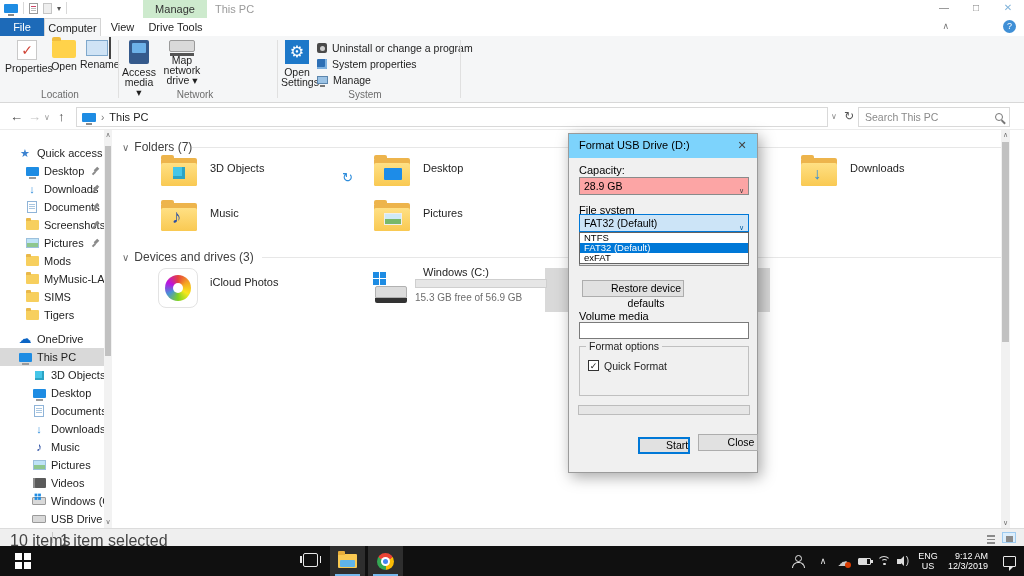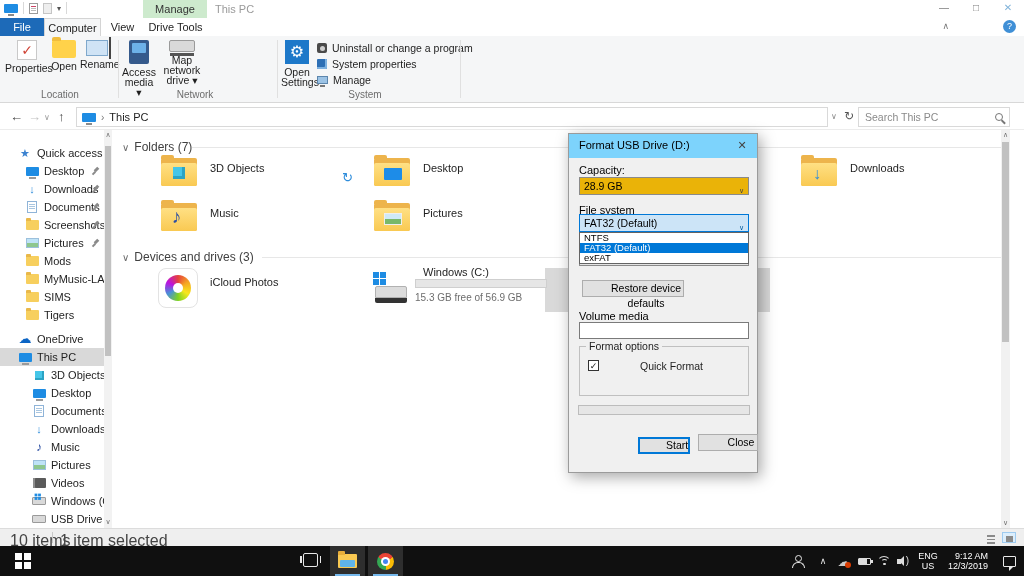--- a/index.html
+++ b/index.html
@@ -130,35 +130,35 @@
   .mscroll { position:absolute; right:2px; top:0; width:9px; height:398px; background:#f1f1f1; }
   .mscroll .thumb { position:absolute; left:1px; top:12px; width:7px; height:200px; background:#c1c1c1; }
   .mscroll .ar { position:absolute; left:0; width:9px; font-size:7px; color:#707070; text-align:center; }
 
   
   .dlg { position:absolute; left:568px; top:133px; width:190px; height:340px; background:#f0f0f0; border:1px solid #9b9b9b; box-shadow:3px 4px 14px rgba(0,0,0,.35); z-index:10; }
   .dlg-title { position:absolute; left:0; top:0; width:100%; height:24px; background:#7dd3fc; }
   .dlg-title .t { position:absolute; left:10px; top:5px; font-size:11px; color:#000; }
   .dlg-close { position:absolute; right:0; top:0; width:30px; height:24px; text-align:center; line-height:22px; color:#444; font-size:11px; }
   .dlg-label { position:absolute; left:10px; font-size:11px; color:#000; }
-  .combo { position:absolute; left:10px; width:170px; height:18px; border:1px solid #8a8a8a; background:#eab308; font-size:10.5px; line-height:16px; padding-left:4px; color:#000; }
+  .combo { position:absolute; left:10px; width:170px; height:18px; border:1px solid #8a8a8a; background:#fca5a5; font-size:10.5px; line-height:16px; padding-left:4px; color:#000; }
   .combo .cv { position:absolute; right:4px; top:5px; font-size:7px; color:#444; }
   .combo.hl { background:#cce4f7; border-color:#0078d7; }
   .combo.hl .cv { color:#005a9e; }
   .ddlist { position:absolute; left:10px; top:98px; width:170px; background:#fff; border:1px solid #646464; z-index:3; }
   .ddopt { height:10px; line-height:10px; font-size:9.5px; padding-left:4px; color:#000; }
   .ddopt.sel { background:#0078d7; color:#fff; }
   .alloc-sliver { position:absolute; left:10px; top:116px; width:170px; height:16px; border:1px solid #8a8a8a; background:#e3e3e3; z-index:1; }
   .dlg-btn { position:absolute; height:17px; background:#e1e1e1; border:1px solid #adadad; font-size:10.5px; text-align:center; line-height:15px; color:#000;padding-left:26px; }
   .dlg-btn.def { border:2px solid #0078d7; line-height:13px; }
   .dlg-input { position:absolute; left:10px; top:188px; width:170px; height:17px; background:#fff; border:1px solid #7a7a7a; }
   .groupbox { position:absolute; left:10px; top:212px; width:170px; height:50px; border:1px solid #c0c0c0; }
   .groupbox .legend { position:absolute; left:6px; top:-7px; background:#f0f0f0; padding:0 3px; font-size:10.5px; }
   .chk { position:absolute; left:8px; top:13px; width:11px; height:11px; background:#fff; border:1px solid #333; font-size:9px; line-height:10px; text-align:center; color:#111; }
-  .chk-label { position:absolute; left:24px; top:13px; font-size:10.5px;margin-left:36px; }
+  .chk-label { position:absolute; left:24px; top:13px; font-size:10.5px; }
   .dlg-progress { position:absolute; left:9px; top:271px; width:172px; height:10px; background:#e6e6e6; border:1px solid #bcbcbc; }
 
   
   .statusbar { position:absolute; left:0; top:528px; width:1024px; height:18px; background:#efefef; border-top:1px solid #dcdcdc; }
   .sb-text { position:absolute; top:3px; font-size:16px; color:#444; }
   .sb-sep { position:absolute; left:52px; top:3px; width:1px; height:11px; background:#c9c9c9; }
   .sb-view { position:absolute; top:3px; width:14px; height:11px; border:1px solid transparent; }
   .sb-view.on { border-color:#9ecbf0; background:#dceefc; }
   .sb-view i { display:block; margin:2px; height:1.5px; background:#8a8a8a; }
   .sb-view.thumb i { margin:2.5px; height:6px; background:#8a8a8a; }

